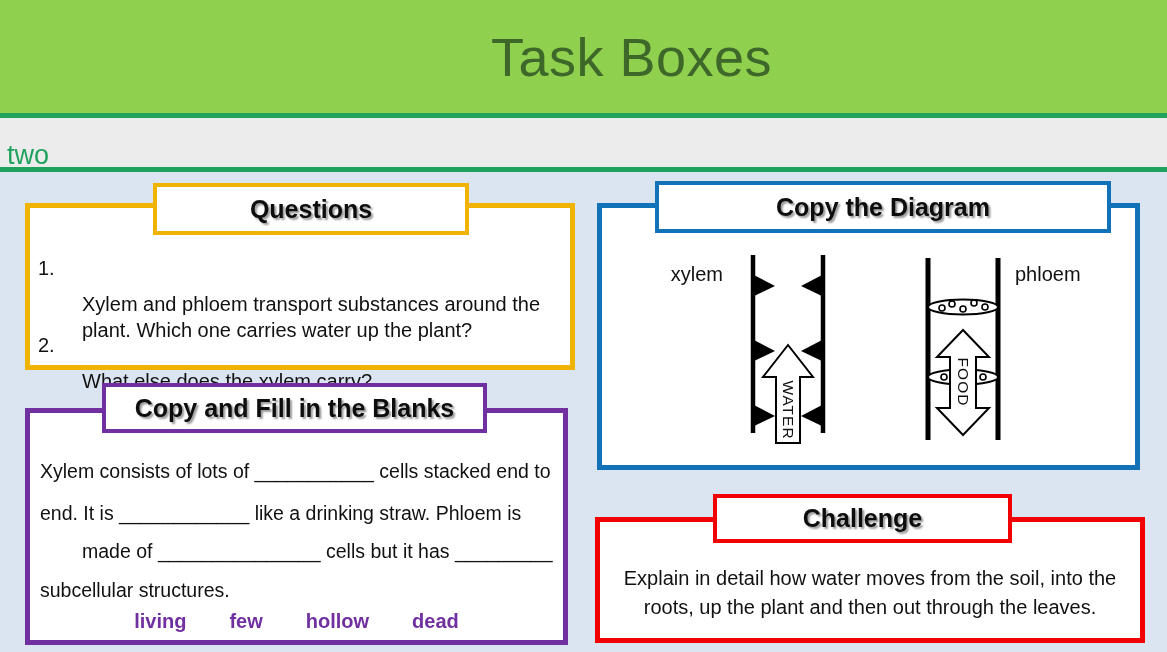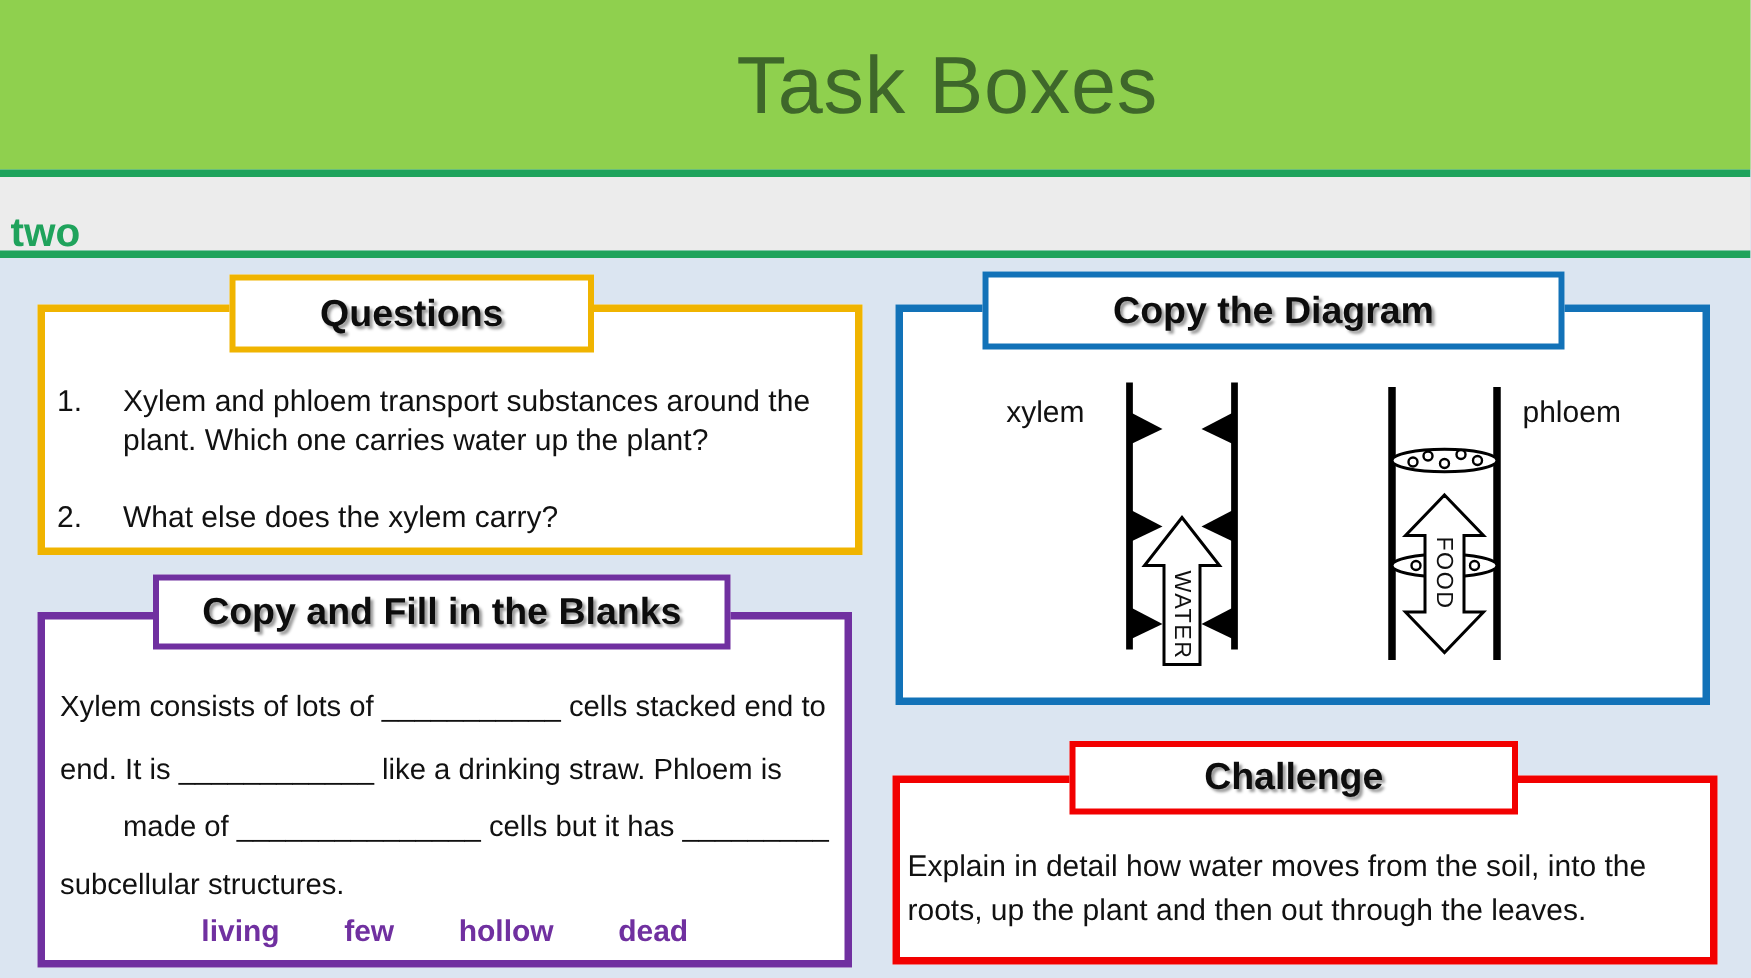--- a/index.html
+++ b/index.html
@@ -18,40 +18,40 @@
     margin:0;font-size:54px;font-weight:400;color:#3E672A;letter-spacing:.5px;
   }
   .green-rule{position:absolute;left:0;width:1167px;height:5px;background:#1FA35C;}
   .rule-top{top:113px;}
   .rule-bottom{top:167px;}
   .instruction-strip{
     position:absolute;left:0;top:118px;width:1167px;height:49px;
     background:#ECECEC;display:flex;align-items:center;
     font-size:27px;color:#1FA35C;padding-left:7px;box-sizing:border-box;
   }
-  .instruction-strip .em{font-weight:bold;margin-top:26px;}
+  .instruction-strip .em{font-weight:normal;margin-top:26px;}
   .instruction-strip span{white-space:pre;}
 
   
   .box-main{
     position:absolute;background:#fff;border:5px solid var(--bc);
     box-sizing:border-box;z-index:1;
   }
   .box-tab{
     position:absolute;background:#fff;border:4px solid var(--bc);
     box-sizing:border-box;z-index:2;
     display:flex;align-items:center;justify-content:center;
     font-weight:bold;font-size:25px;color:#0d0d0d;
     text-shadow:2px 2px 2px #9a9a9a;
   }
 
   
   .q-row{position:absolute;left:8px;display:flex;font-size:20px;line-height:26px;}
   .q-num{width:44px;flex:0 0 44px;}
-  .q-text{width:478px;}
+  .q-text{width:478px;margin-top:36px;}
   .q-row-1{top:47px;}
   .q-row-2{top:124px;}
 
   
   .fill-line{
     position:absolute;left:10px;font-size:19.5px;white-space:nowrap;color:#111;
   }
   .fill-line-0{top:47px;}
   .fill-line-1{top:89px;}
   .fill-line-2{top:127px;margin-left:42px;}
@@ -61,21 +61,21 @@
     display:flex;justify-content:center;gap:43px;
     font-size:20px;font-weight:bold;color:#7030A0;
   }
 
   
   .challenge-text{
     position:absolute;top:42px;left:0;width:100%;
     display:flex;justify-content:center;
   }
   .challenge-text div{
-    width:530px;text-align:left;font-size:20px;line-height:29px;color:#111;
+    width:530px;text-align:center;font-size:20px;line-height:29px;color:#111;
   }
 
   
   .diagram-svg{position:absolute;left:0;top:0;}
   .tube-wall{stroke:#000;}
   .outline-arrow{fill:#fff;stroke:#000;stroke-width:2;}
   .barb{fill:#000;}
   .sieve{fill:#fff;stroke:#000;stroke-width:2;}
   .pore{fill:#fff;stroke:#000;stroke-width:1.6;}
   .diagram-label{font-size:20px;fill:#111;}
@@ -96,21 +96,21 @@
 <div class="box-main" style="--bc:#F0B400;left:25px;top:203px;width:550px;height:167px;">
   <div class="q-row q-row-1">
     <span class="q-num">1.</span>
     <span class="q-text">Xylem and phloem transport substances around the plant. Which one carries water up the plant?</span>
   </div>
   <div class="q-row q-row-2">
     <span class="q-num">2.</span>
     <span class="q-text">What else does the xylem carry?</span>
   </div>
 </div>
-<div class="box-tab" style="--bc:#F0B400;left:153px;top:183px;width:243px;height:52px;">
+<div class="box-tab" style="--bc:#F0B400;left:153px;top:183px;width:316px;height:52px;">
   <span>Questions</span>
 </div>
 
 <div class="box-main" style="--bc:#1272B8;left:597px;top:203px;width:543px;height:267px;">
   <svg class="diagram-svg" width="533" height="257" viewBox="0 0 533 257">
 
     <text class="diagram-label" x="121" y="73" text-anchor="end">xylem</text>
 
     <text class="diagram-label" x="413" y="73" text-anchor="start">phloem</text>
 
@@ -138,21 +138,21 @@
     <circle class="pore" cx="383" cy="99" r="3"></circle>
 
     <ellipse class="sieve" cx="361" cy="169" rx="35" ry="7.5"></ellipse>
 
     <polygon class="outline-arrow" points="361,122 387,149 374,149 374,200 387,200 361,227 335,200 348,200 348,149 335,149"></polygon>
     <circle class="pore" cx="342" cy="169" r="3"></circle>
     <circle class="pore" cx="381" cy="169" r="3"></circle>
     <text class="arrow-label" x="361" y="179" text-anchor="middle" transform="rotate(90 361 174)">FOOD</text>
   </svg>
 </div>
-<div class="box-tab" style="--bc:#1272B8;left:655px;top:181px;width:388px;height:52px;">
+<div class="box-tab" style="--bc:#1272B8;left:655px;top:181px;width:456px;height:52px;">
   <span>Copy the Diagram</span>
 </div>
 
 <div class="box-main" style="--bc:#7030A0;left:25px;top:408px;width:543px;height:237px;">
   <div class="fill-line fill-line-1">end. It is ____________ like a drinking straw. Phloem is</div>
   <div class="fill-line fill-line-0">Xylem consists of lots of ___________ cells stacked end to</div>
   <div class="fill-line fill-line-2">made of _______________ cells but it has _________</div>
   <div class="fill-line fill-line-3">subcellular structures.</div>
   <div class="word-bank">
     <span>living</span>

